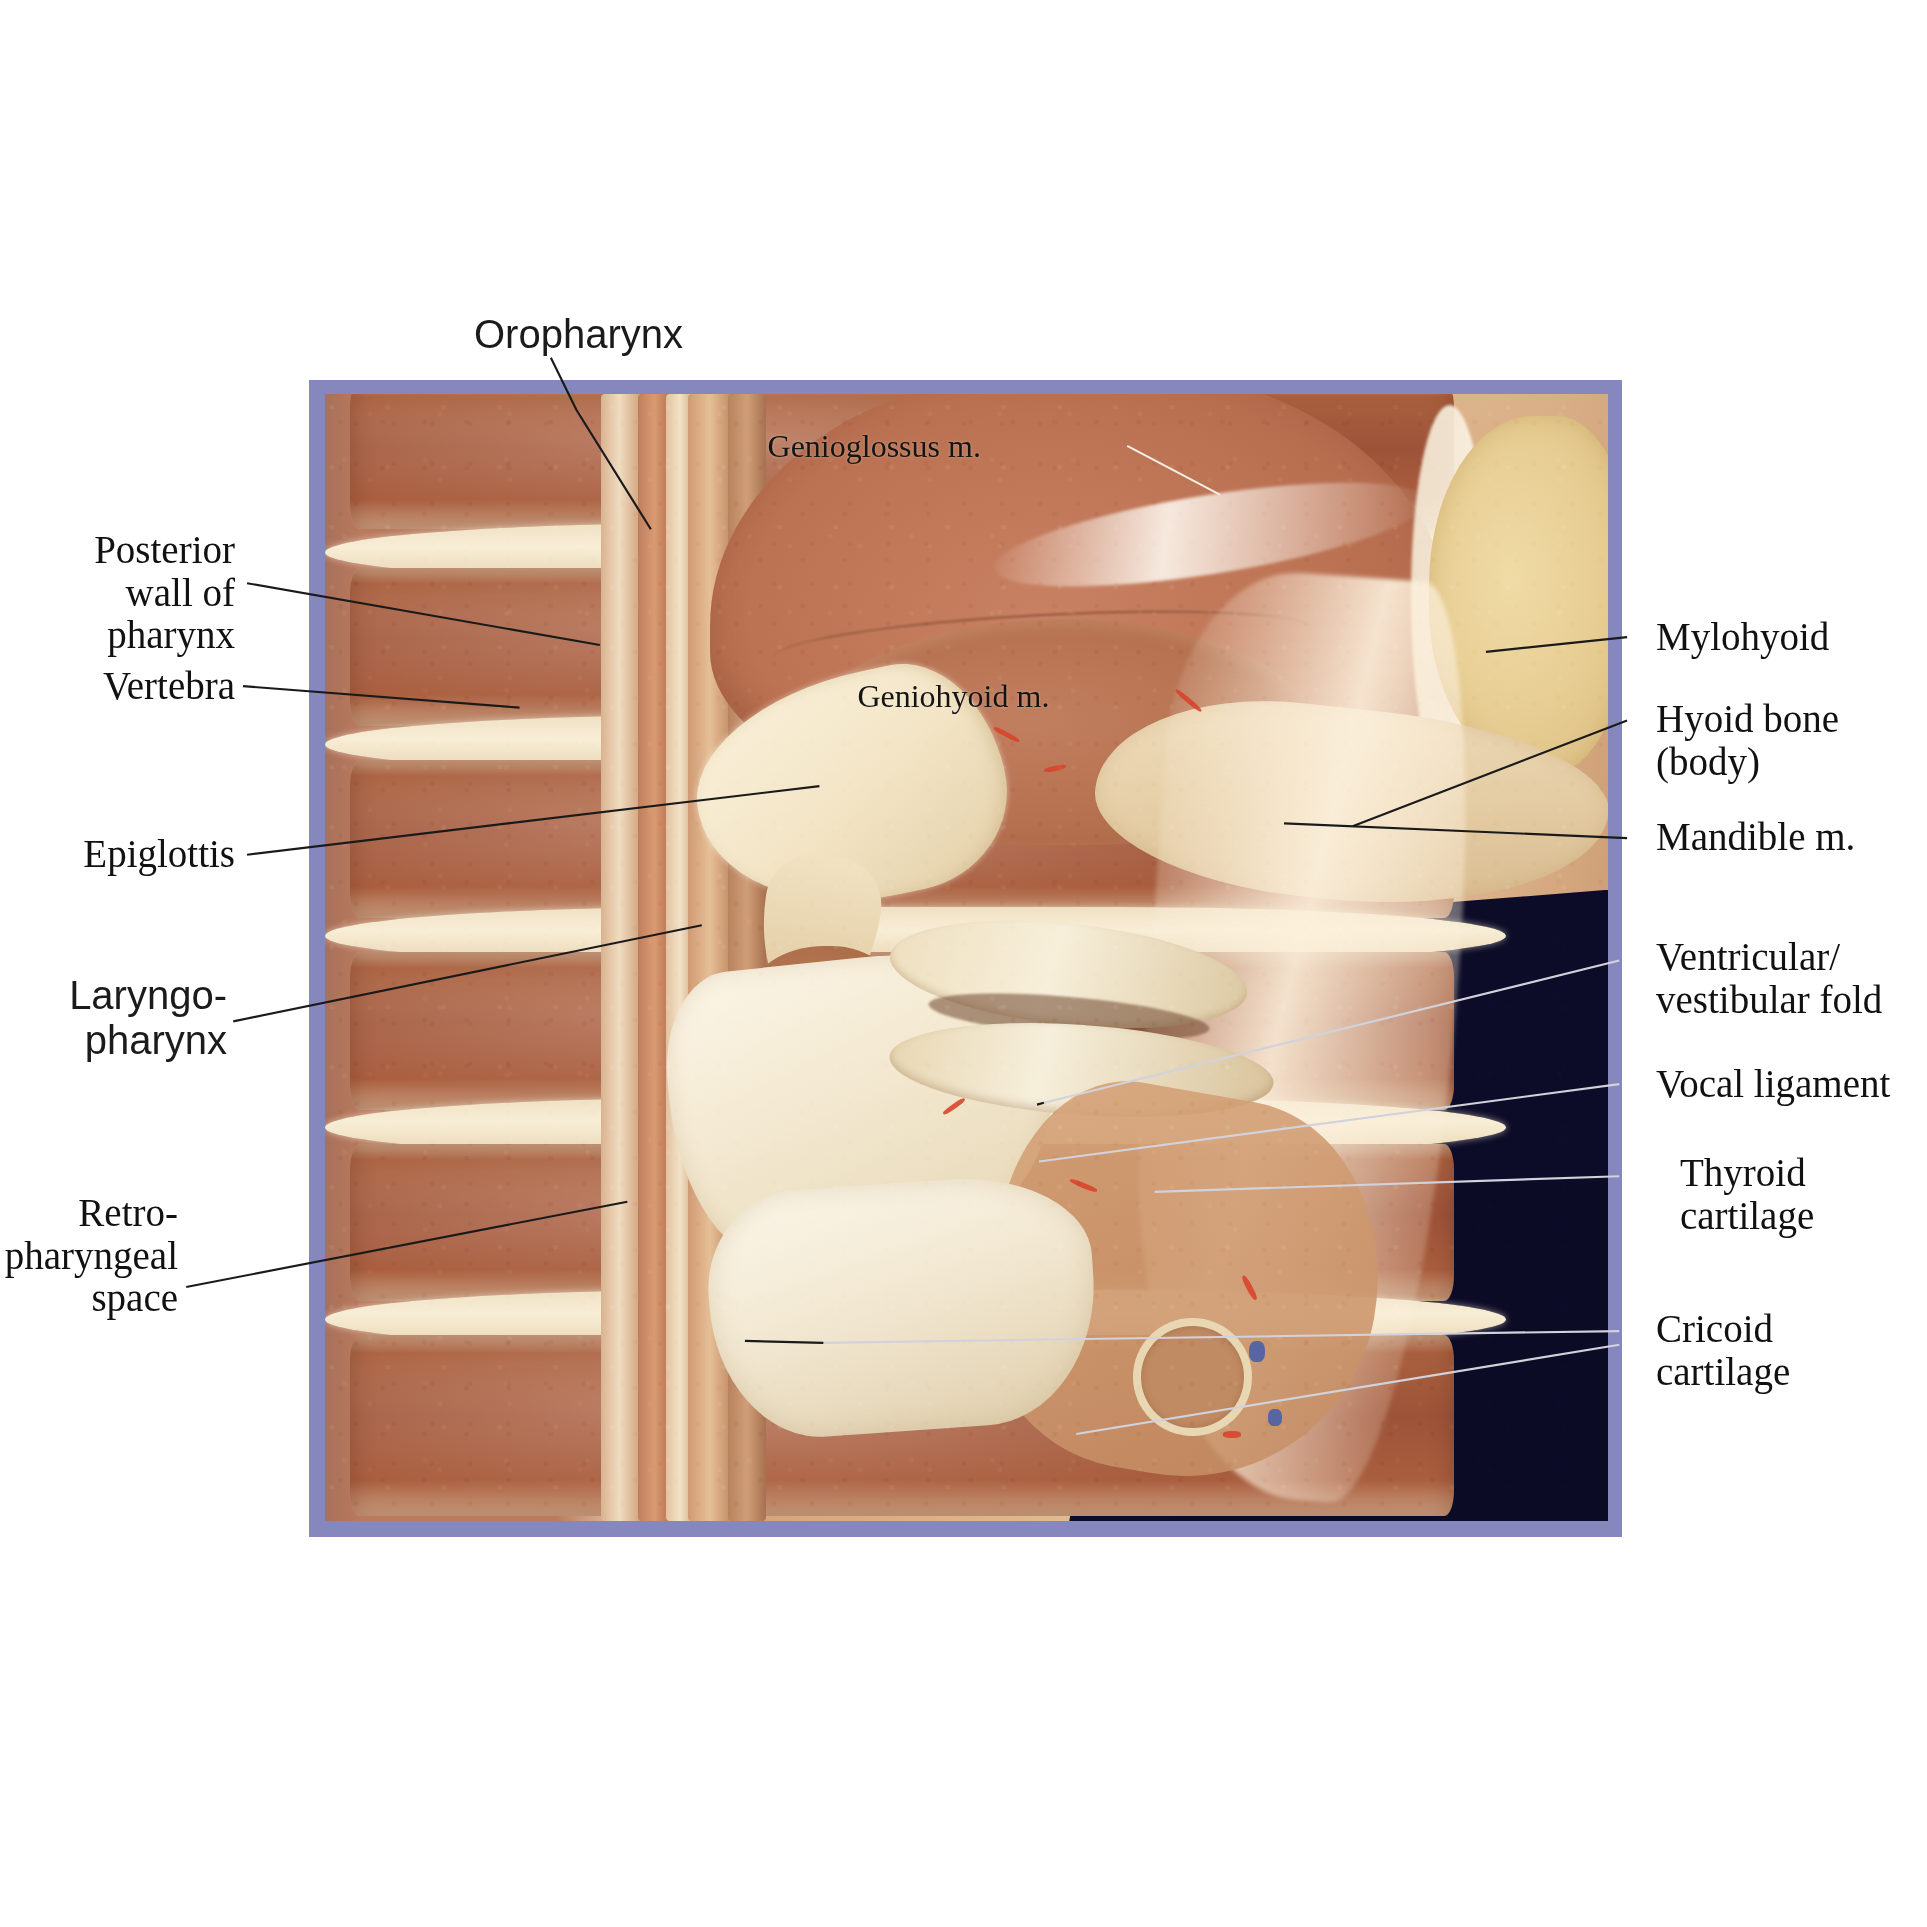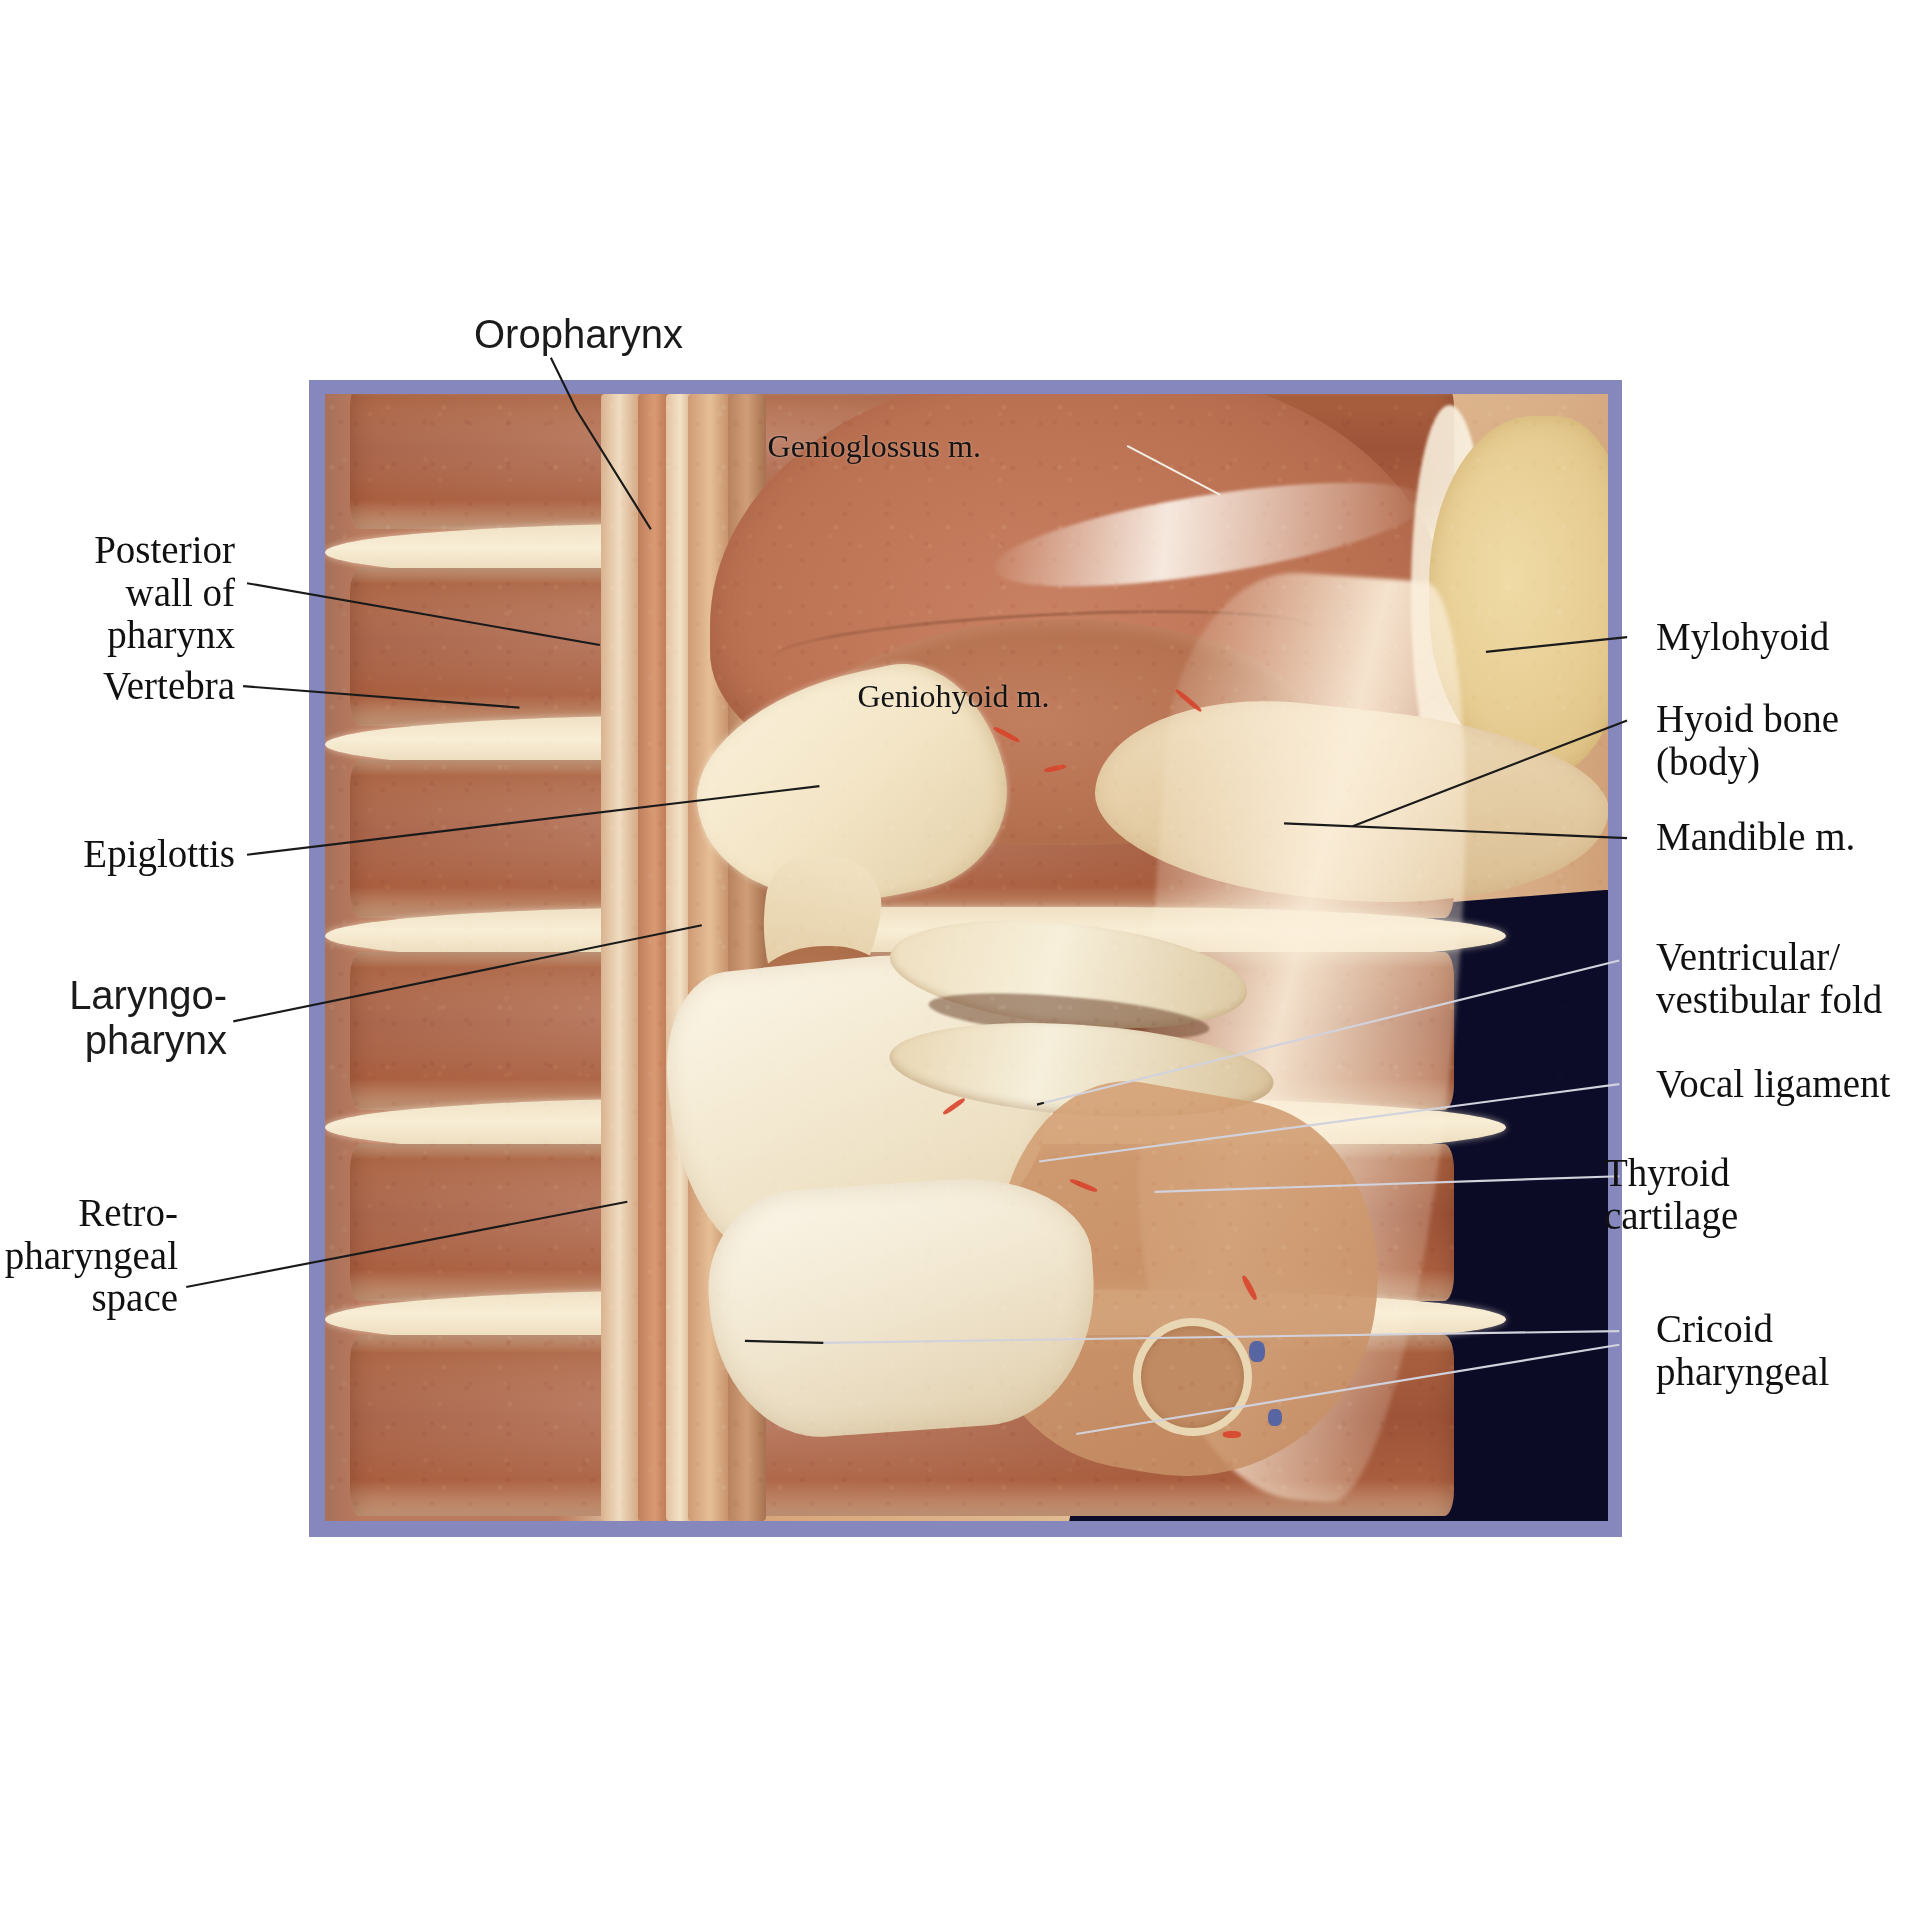--- a/index.html
+++ b/index.html
@@ -428,20 +428,20 @@
   <div class="olabel right" style="left:1656px;top:698px">Hyoid bone
 (body)</div>
 
   <div class="olabel right" style="left:1656px;top:816px">Mandible m.</div>
 
   <div class="olabel right" style="left:1656px;top:936px">Ventricular/
 vestibular fold</div>
 
   <div class="olabel right" style="left:1656px;top:1063px">Vocal ligament</div>
 
-  <div class="olabel right" style="left:1604px;top:1152px">Thyroid
+  <div class="olabel right" style="left:1680px;top:1152px">Thyroid
 cartilage</div>
 
   <div class="olabel right" style="left:1656px;top:1308px">Cricoid
-pharyngeal</div>
+cartilage</div>
 
 </div>
 
 
 </body></html>

